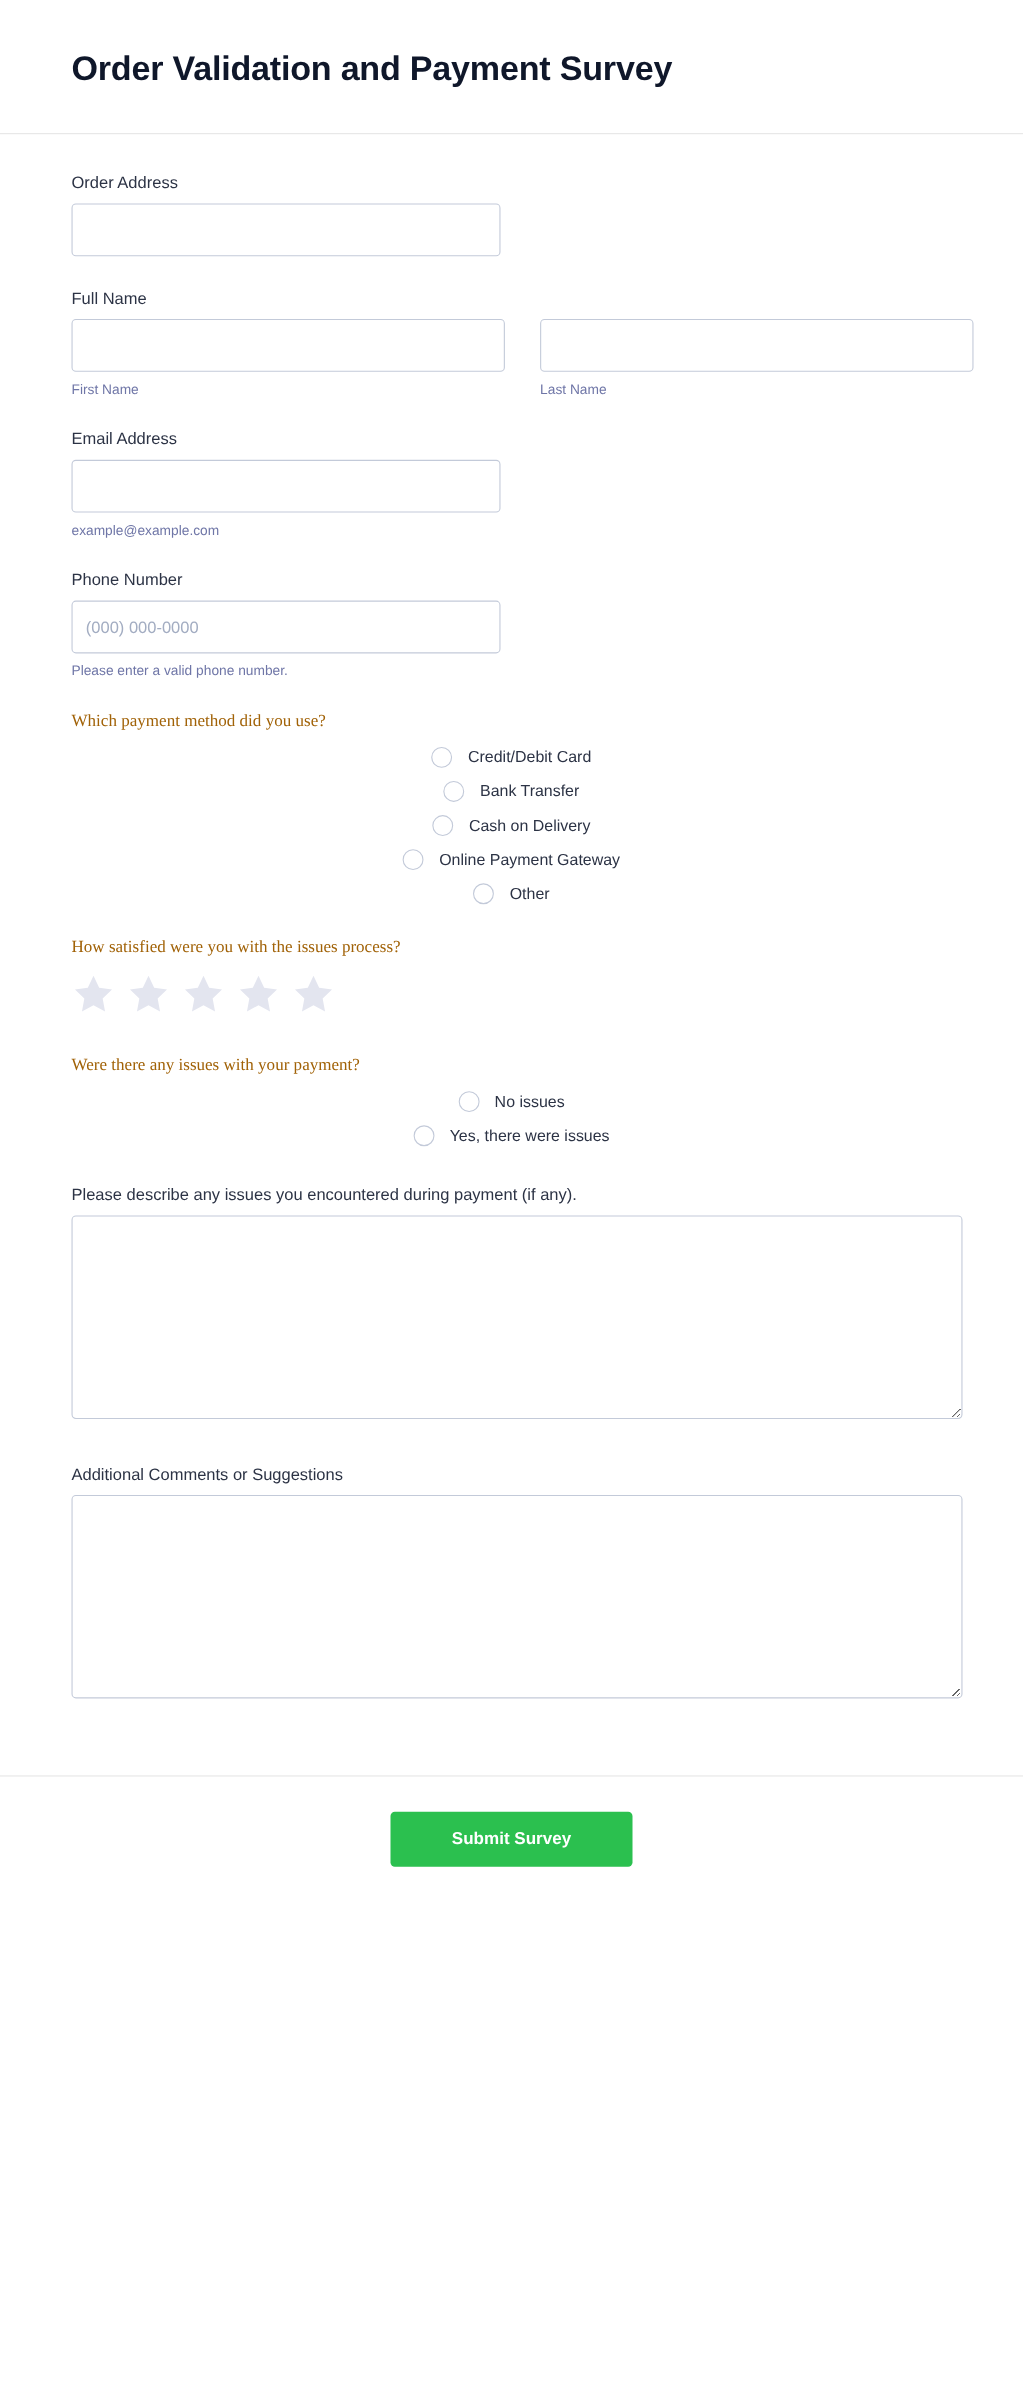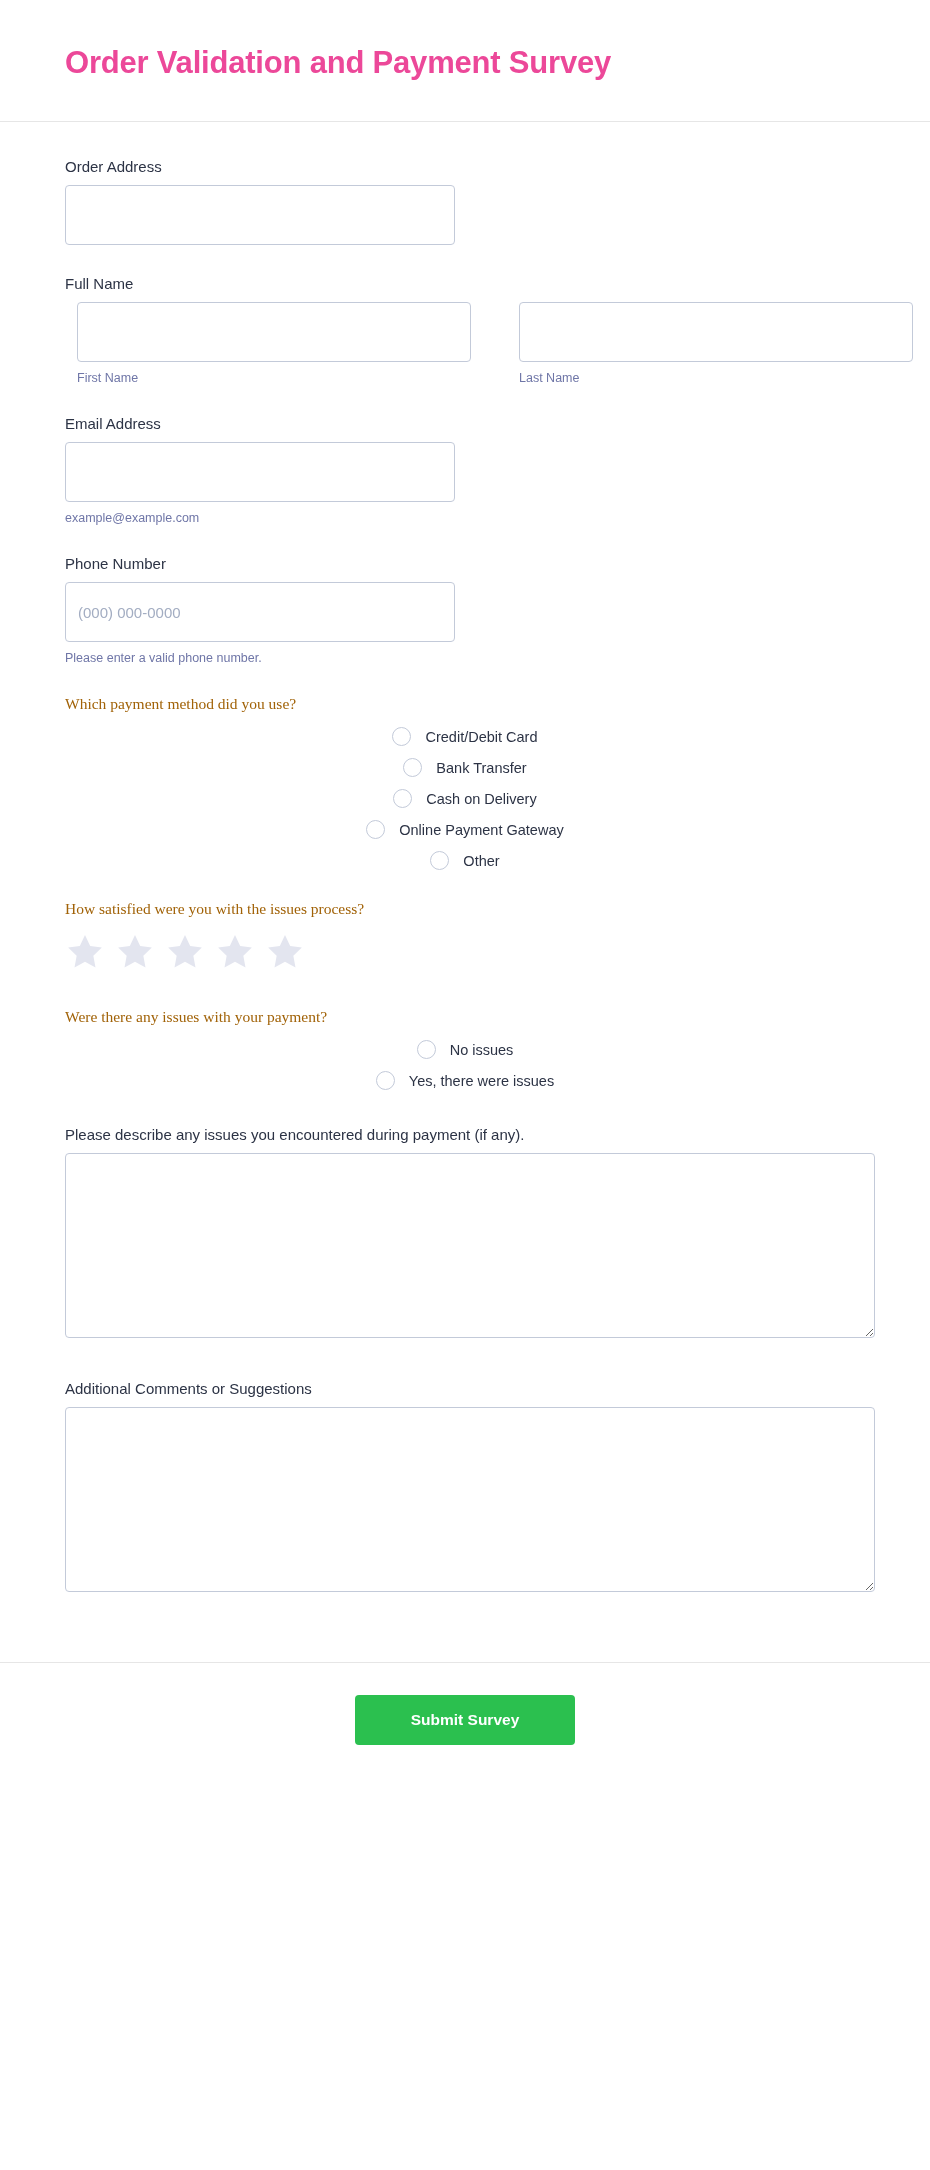--- a/index.html
+++ b/index.html
@@ -20,21 +20,21 @@
     background: #ffffff;
   }
   
   .form-header {
     padding: 44px 65px 30px 65px;
     border-bottom: 1px solid #e6e6e6;
   }
   .form-title {
     font-size: 31px;
     font-weight: bold;
-    color: #ec4899;
+    color: #0f172a;
     margin: 0 0 10px 0;
     letter-spacing: -0.2px;
     line-height: 1.2;
   }
   .form-subtitle {
     font-size: 15.5px;
     color: #57647e;
     line-height: 1.55;
     margin: 0;
     max-width: 760px;
@@ -49,21 +49,21 @@
   .field-label {
     display: block;
     font-size: 15px;
     color: #2c3345;
     margin-bottom: 10px;
     font-weight: normal;
   }
   input[type="text"] {
     display: block;
     width: 390px;
-    height: 60px;
+    height: 48px;
     border: 1px solid #c3cad9;
     border-radius: 4px;
     background: #fff;
     padding: 0 12px;
     font-size: 15px;
     color: #2c3345;
     font-family: "Liberation Sans", sans-serif;
     outline: none;
   }
   input[type="text"]::placeholder {
@@ -71,22 +71,21 @@
   }
   .sublabel {
     display: block;
     font-size: 12.5px;
     color: #6f76a7;
     margin-top: 9px;
   }
   
   .name-row {
     display: flex;
-    gap: 48px;
-    margin-left: 12px;
+    gap: 32px;
   }
   .name-col {
     width: 394px;
   }
   .name-col input[type="text"] {
     width: 394px;
   }
   
   .question-label {
     display: block;

